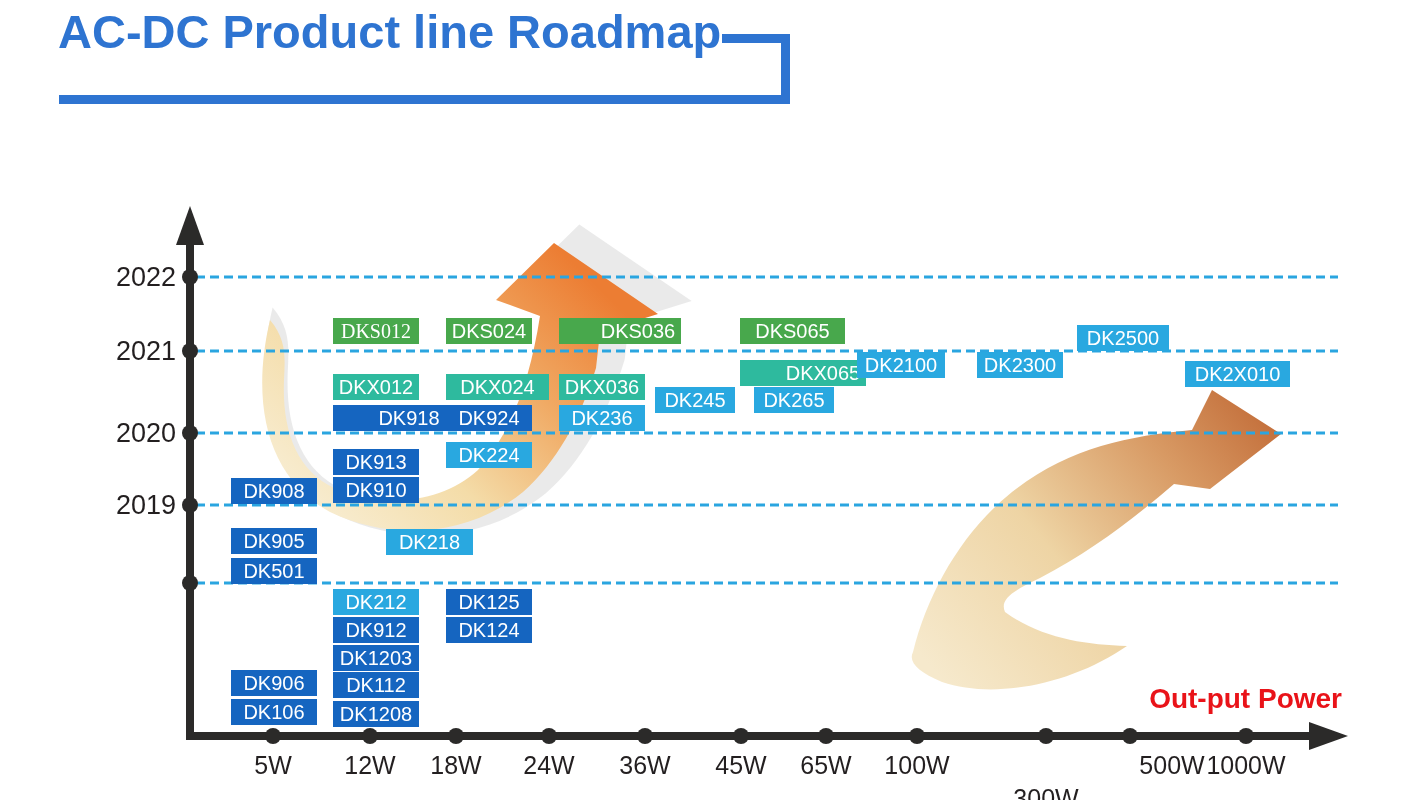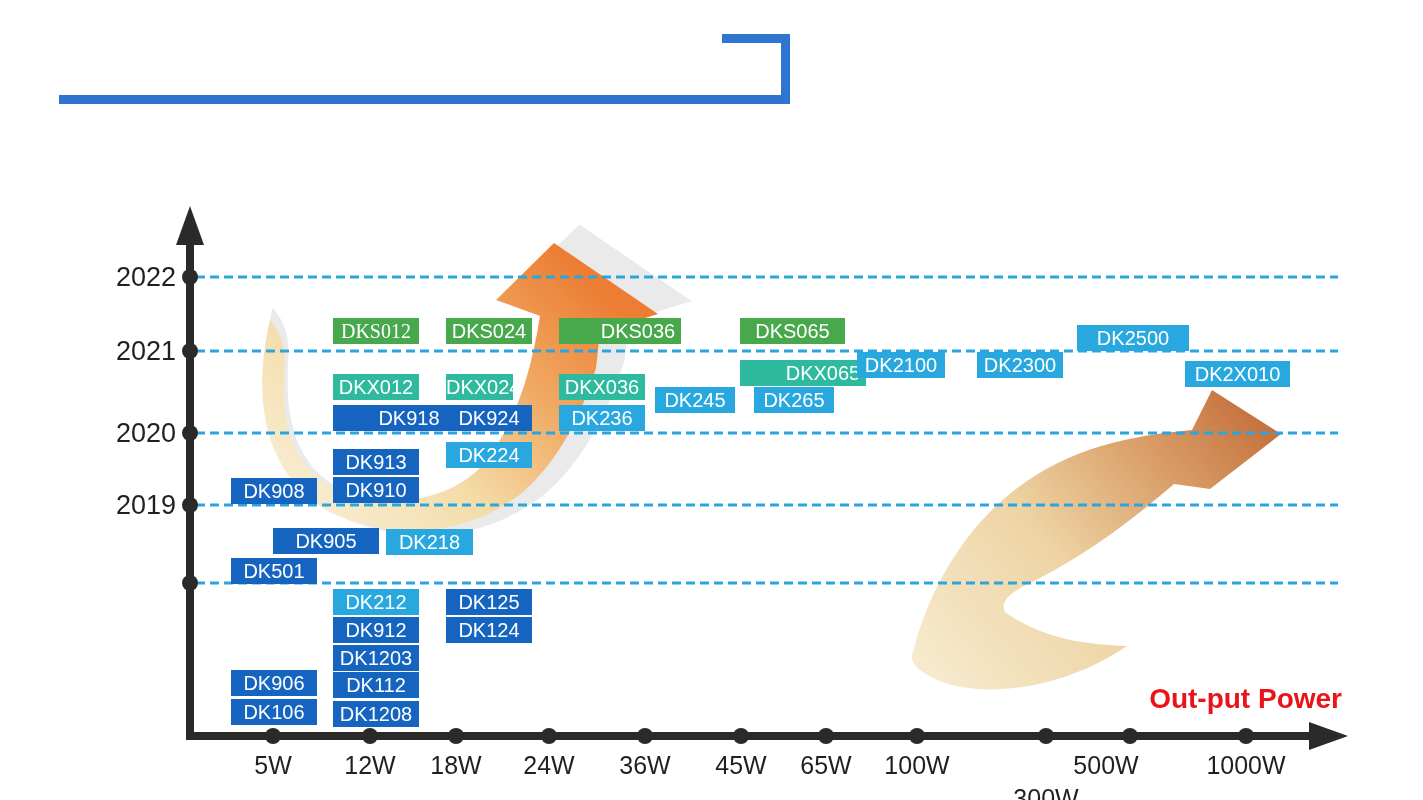--- a/index.html
+++ b/index.html
@@ -102,67 +102,68 @@
         <circle cx="645" cy="736" r="8" class="dot"></circle>
         <circle cx="741" cy="736" r="8" class="dot"></circle>
         <circle cx="826" cy="736" r="8" class="dot"></circle>
         <circle cx="917" cy="736" r="8" class="dot"></circle>
         <circle cx="1046" cy="736" r="8" class="dot"></circle>
         <circle cx="1130" cy="736" r="8" class="dot"></circle>
         <circle cx="1246" cy="736" r="8" class="dot"></circle>
       </g>
   </svg>
 
+  <h1 class="page-title">AC-DC Product line Roadmap</h1>
   <div class="title-underline"></div>
   <div class="bracket-h"></div>
   <div class="bracket-v"></div>
 
   <div id="y-labels">
       <div class="ylab" style="top: 262px;">2022</div>
       <div class="ylab" style="top: 336px;">2021</div>
       <div class="ylab" style="top: 418px;">2020</div>
       <div class="ylab" style="top: 490px;">2019</div>
     </div>
   <div id="x-labels">
       <div class="xlab" style="left: 225px; top: 751px;">5W</div>
       <div class="xlab" style="left: 322px; top: 751px;">12W</div>
       <div class="xlab" style="left: 408px; top: 751px;">18W</div>
       <div class="xlab" style="left: 501px; top: 751px;">24W</div>
       <div class="xlab" style="left: 597px; top: 751px;">36W</div>
       <div class="xlab" style="left: 693px; top: 751px;">45W</div>
       <div class="xlab" style="left: 778px; top: 751px;">65W</div>
       <div class="xlab" style="left: 869px; top: 751px;">100W</div>
       <div class="xlab" style="left: 998px; top: 784px;">300W</div>
-      <div class="xlab" style="left: 1058px; top: 751px;">500W</div>
+      <div class="xlab" style="left: 1124px; top: 751px;">500W</div>
       <div class="xlab" style="left: 1198px; top: 751px;">1000W</div>
     </div>
 
   <div id="chips">
       <div class="chip chip-dks" style="left: 333px; top: 318px; width: 86px; font-family: Liberation Serif, serif;">DKS012</div>
       <div class="chip chip-dks" style="left: 446px; top: 318px; width: 86px;">DKS024</div>
       <div class="chip chip-dks" style="left: 559px; top: 318px; width: 86px; padding-left: 36px;">DKS036</div>
       <div class="chip chip-dks" style="left: 740px; top: 318px; width: 105px;">DKS065</div>
       <div class="chip chip-dkx" style="left: 333px; top: 374px; width: 86px;">DKX012</div>
-      <div class="chip chip-dkx" style="left: 446px; top: 374px; width: 67px;">DKX024</div>
+      <div class="chip chip-dkx" style="left: 446px; top: 374px; width: 103px;">DKX024</div>
       <div class="chip chip-dkx" style="left: 559px; top: 374px; width: 86px;">DKX036</div>
       <div class="chip chip-dkx" style="left: 740px; top: 360px; width: 86px; padding-left: 40px;">DKX065</div>
       <div class="chip chip-dark" style="left: 333px; top: 405px; width: 86px; padding-left: 33px;">DK918</div>
       <div class="chip chip-dark" style="left: 446px; top: 405px; width: 86px;">DK924</div>
       <div class="chip chip-light" style="left: 559px; top: 405px; width: 86px;">DK236</div>
       <div class="chip chip-light" style="left: 655px; top: 387px; width: 80px;">DK245</div>
       <div class="chip chip-light" style="left: 754px; top: 387px; width: 80px;">DK265</div>
       <div class="chip chip-light" style="left: 857px; top: 352px; width: 88px;">DK2100</div>
       <div class="chip chip-light" style="left: 977px; top: 352px; width: 86px;">DK2300</div>
-      <div class="chip chip-light" style="left: 1077px; top: 325px; width: 112px;">DK2500</div>
+      <div class="chip chip-light" style="left: 1077px; top: 325px; width: 92px;">DK2500</div>
       <div class="chip chip-light" style="left: 1185px; top: 325px; width: 105px; margin-top: 36px;">DK2X010</div>
       <div class="chip chip-dark" style="left: 333px; top: 449px; width: 86px;">DK913</div>
       <div class="chip chip-light" style="left: 446px; top: 442px; width: 86px;">DK224</div>
       <div class="chip chip-dark" style="left: 333px; top: 477px; width: 86px;">DK910</div>
       <div class="chip chip-dark" style="left: 231px; top: 478px; width: 86px;">DK908</div>
-      <div class="chip chip-dark" style="left: 231px; top: 528px; width: 106px; margin-left: 42px;">DK905</div>
+      <div class="chip chip-dark" style="left: 231px; top: 528px; width: 86px;">DK905</div>
       <div class="chip chip-light" style="left: 386px; top: 529px; width: 87px;">DK218</div>
       <div class="chip chip-dark" style="left: 231px; top: 558px; width: 86px;">DK501</div>
       <div class="chip chip-light" style="left: 333px; top: 589px; width: 86px;">DK212</div>
       <div class="chip chip-dark" style="left: 446px; top: 589px; width: 86px;">DK125</div>
       <div class="chip chip-dark" style="left: 333px; top: 617px; width: 86px;">DK912</div>
       <div class="chip chip-dark" style="left: 446px; top: 617px; width: 86px;">DK124</div>
       <div class="chip chip-dark" style="left: 333px; top: 645px; width: 86px;">DK1203</div>
       <div class="chip chip-dark" style="left: 231px; top: 670px; width: 86px;">DK906</div>
       <div class="chip chip-dark" style="left: 333px; top: 672px; width: 86px;">DK112</div>
       <div class="chip chip-dark" style="left: 231px; top: 699px; width: 86px;">DK106</div>

